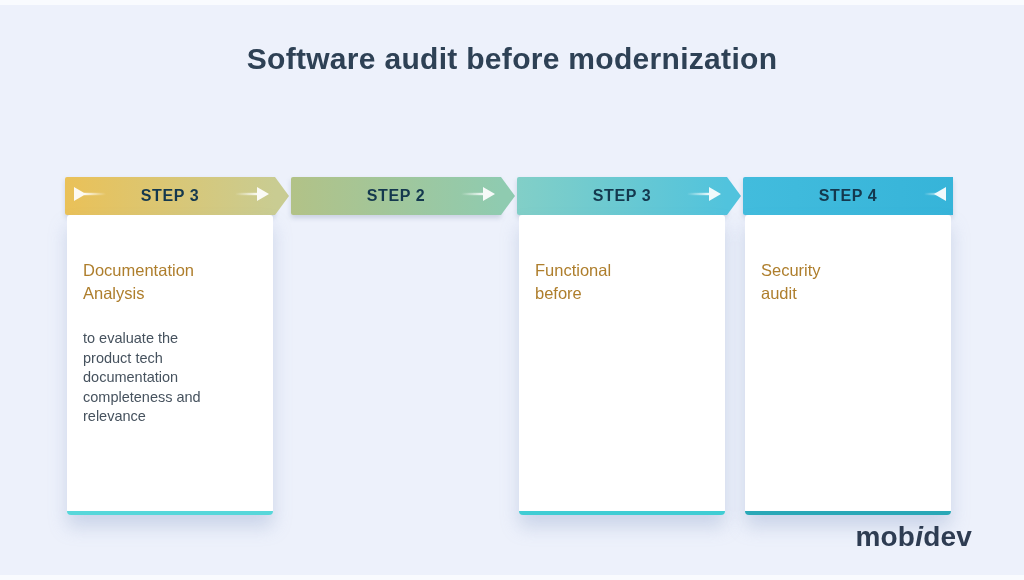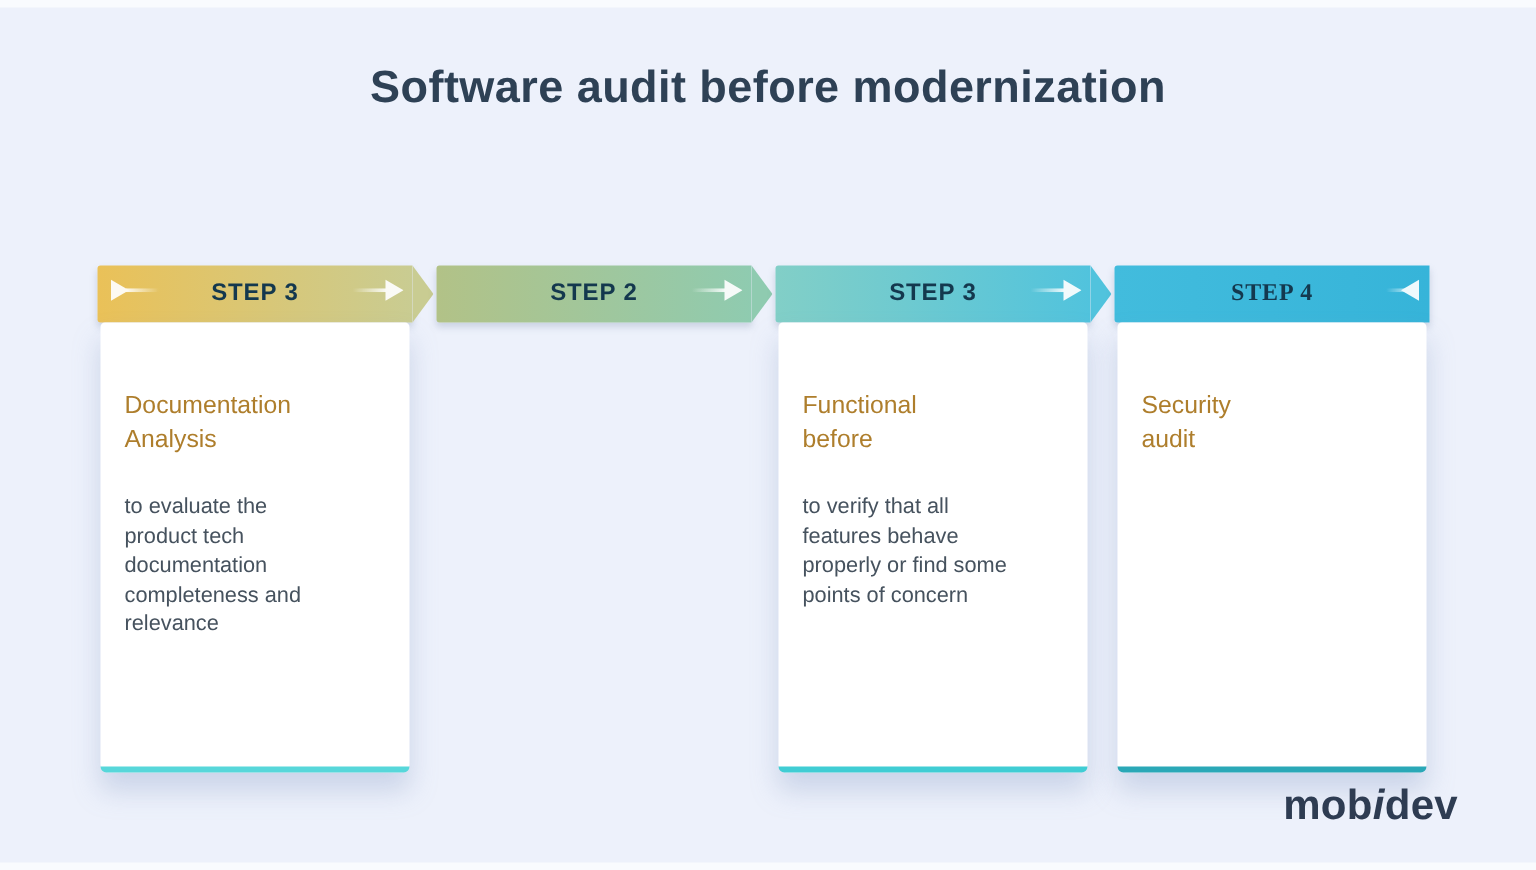--- a/index.html
+++ b/index.html
@@ -145,30 +145,26 @@
           <svg width="34" height="16" viewBox="0 0 34 16">
             <rect x="0" y="6.8" width="23" height="2.4" fill="url(#tailR)"></rect>
             <polygon points="22,1 34,8 22,15" fill="#ffffff"></polygon>
           </svg>
         </span>
         <span class="chevron" style="background: rgb(81, 195, 221);"></span>
       </div>
       <div class="card-body">
         <div class="heading" style="color: rgb(174, 126, 44);">Functional
 before</div>
-        <div class="desc" style="color: rgb(70, 82, 94);">to verify that all
-features behave
-properly or find some
-points of concern</div>
         <div class="accent" style="background: rgb(64, 205, 212);"></div>
       </div>
     </div>
 
     <div class="card">
-      <div class="banner" style="background: linear-gradient(90deg, rgb(66, 188, 221), rgb(54, 180, 217)); font-family: Liberation Serif, serif;">
+      <div class="banner" style="background: linear-gradient(90deg, rgb(66, 188, 221), rgb(54, 180, 217));">
         <span class="step-label" style="color: rgb(20, 56, 78);">STEP 4</span>
         <span class="arrow arrow-right-pos">
           <svg width="34" height="16" viewBox="0 0 34 16">
             <rect x="11" y="6.8" width="22" height="2.4" fill="url(#tailR)"></rect>
             <polygon points="33,1 21,8 33,15" fill="#ffffff"></polygon>
           </svg>
         </span>
       </div>
       <div class="card-body">
         <div class="heading" style="color: rgb(174, 126, 44);">Security

